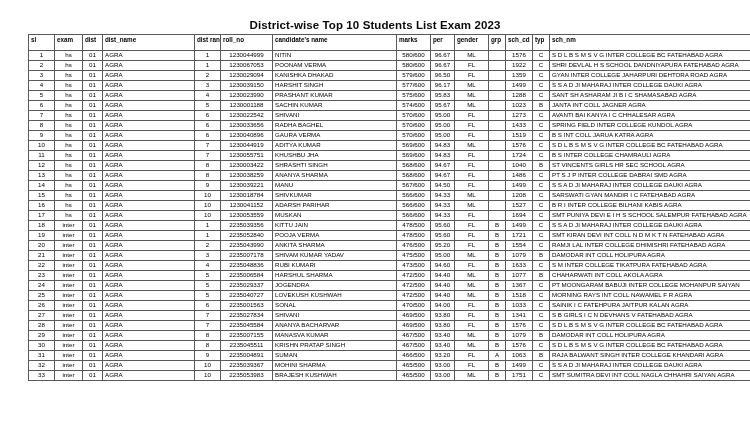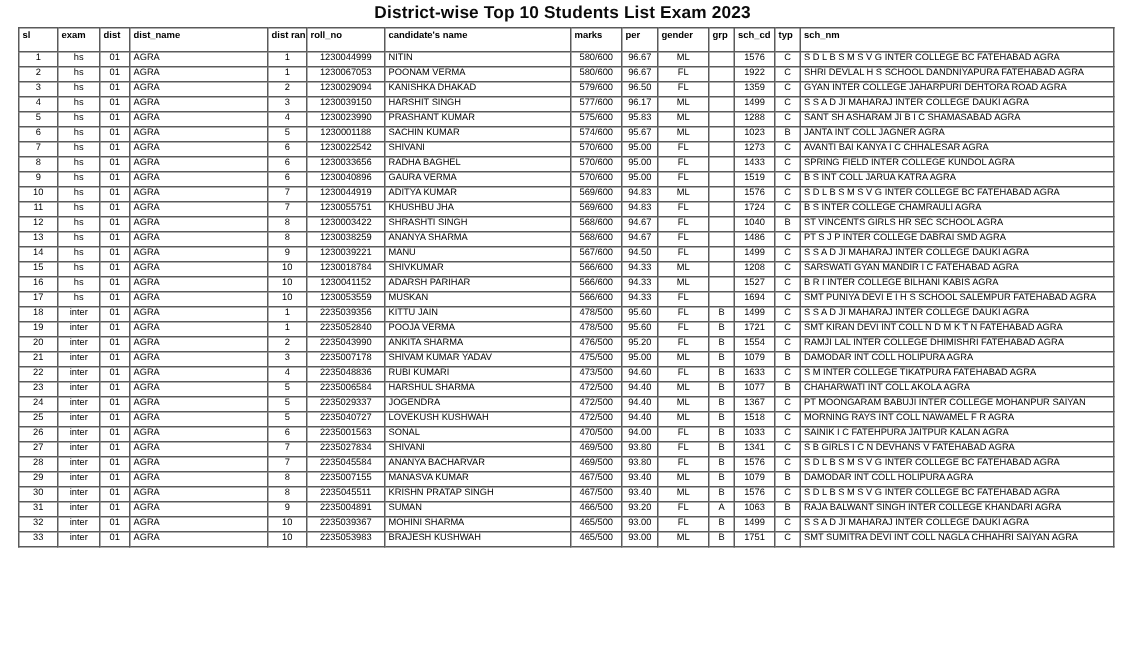--- a/index.html
+++ b/index.html
@@ -12,21 +12,21 @@
     height: 435px;
     font-family: "Liberation Sans", sans-serif;
     color: #000000;
     overflow: hidden;
   }
   .page {
     width: 750px;
     height: 435px;
     position: relative;
     box-sizing: border-box;
-    padding: 0;
+    padding: 16px;
   }
   .report-title {
     text-align: center;
     font-size: 11.5px;
     font-weight: bold;
     letter-spacing: 0.1px;
     padding: 3px 0 3px 0;
     color: #0a0a0a;
   }
   .table-wrap {

